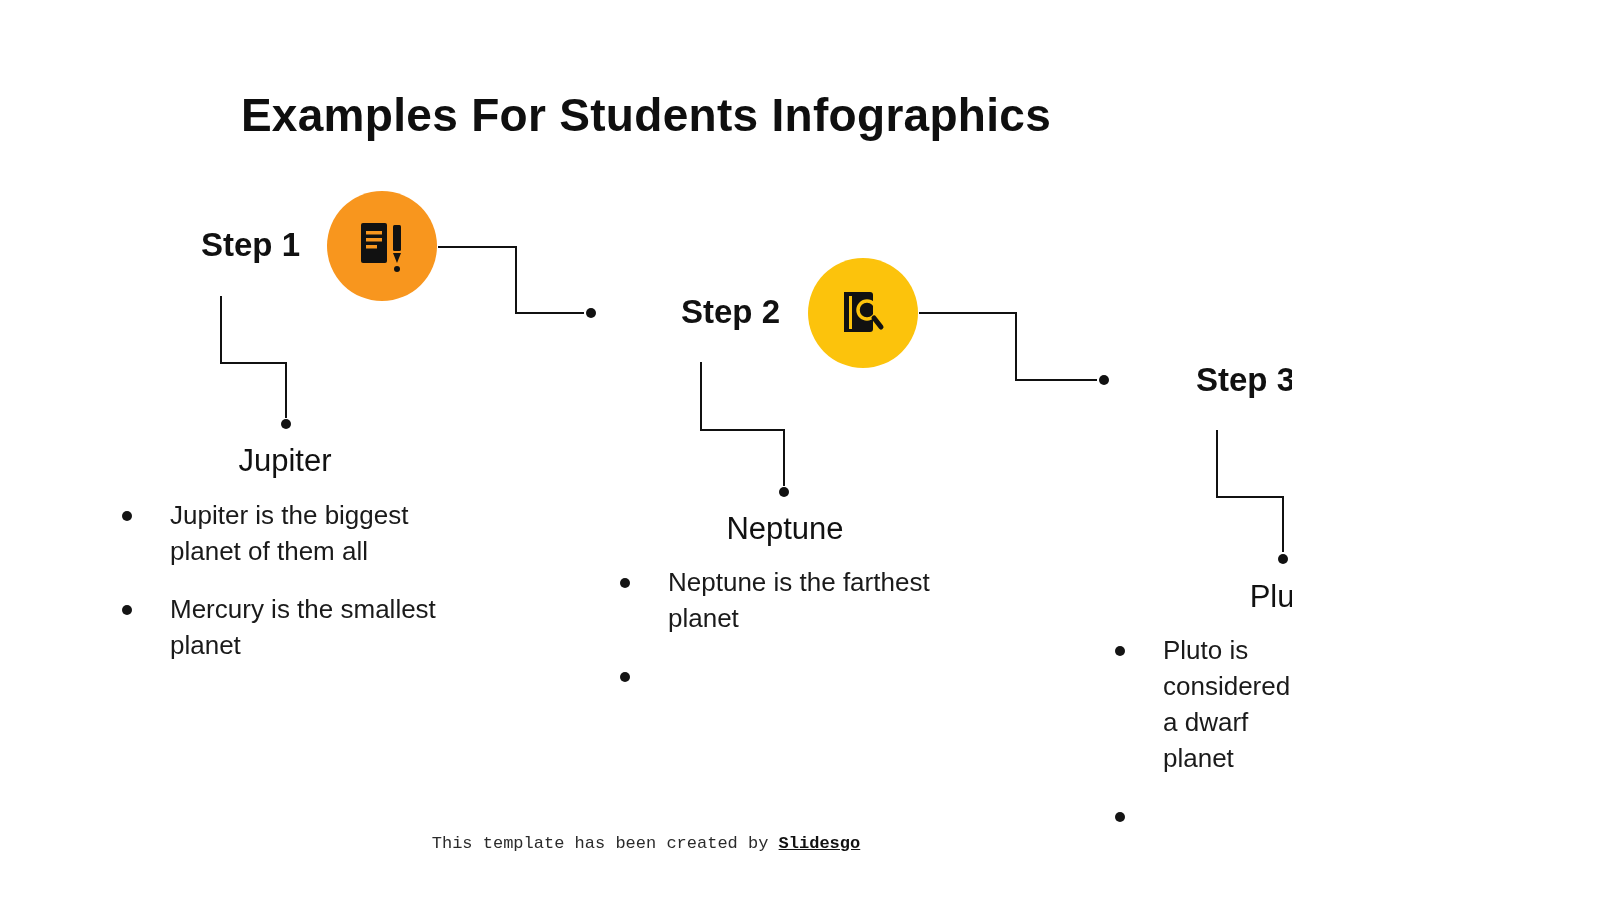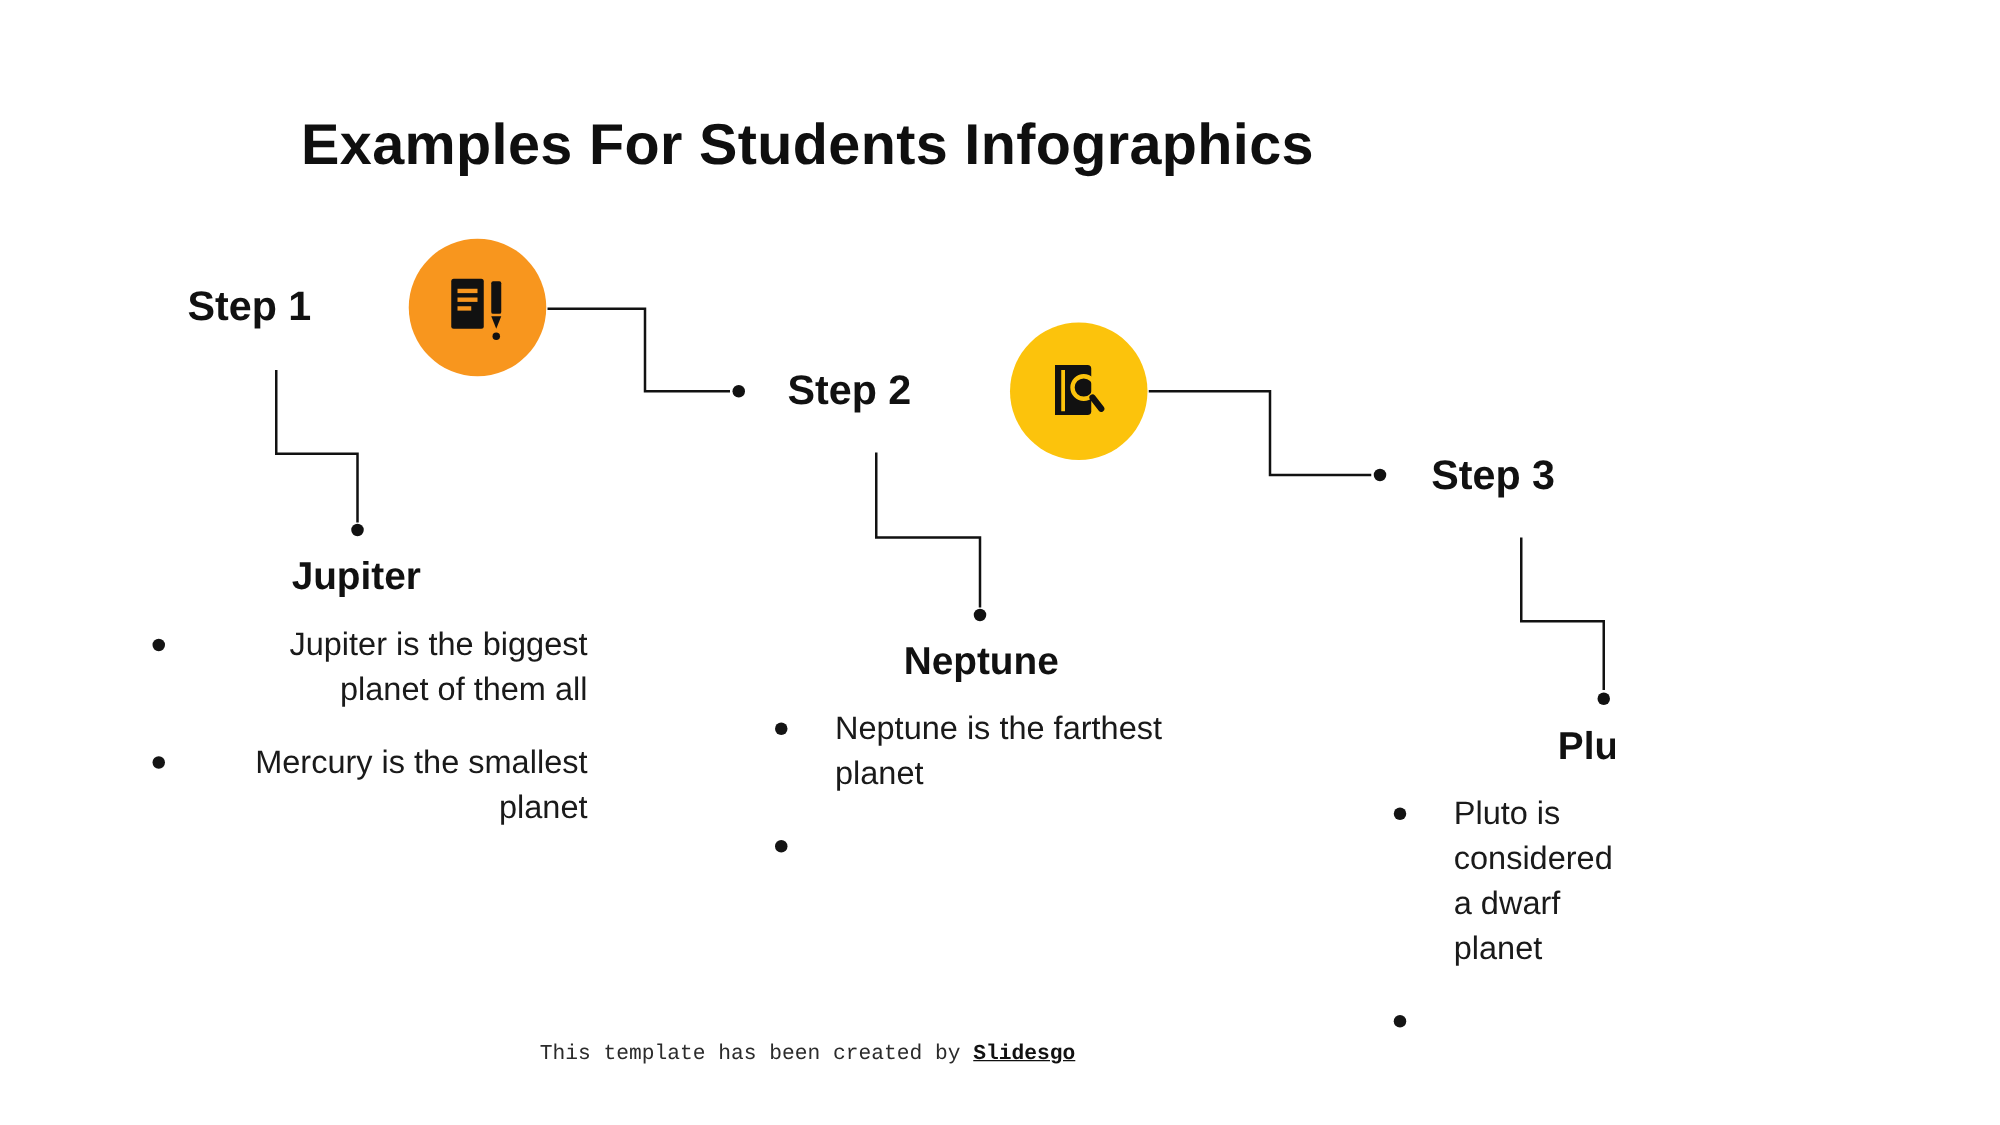--- a/index.html
+++ b/index.html
@@ -8,46 +8,46 @@
     position:relative; width:1292px; height:900px; background:#ffffff;
     font-family:"Liberation Sans","DejaVu Sans",sans-serif; color:#141414;
     overflow:hidden;
   }
   .title {
     position:absolute; top:88px; left:0; width:100%;
     text-align:center; font-size:46px; font-weight:800;
     letter-spacing:0.3px; color:#0f0f0f;
   }
   .connectors { position:absolute; inset:0; pointer-events:none; }
-  .step-label { position:absolute; font-size:33px; font-weight:700; text-align:left; color:#111; }
+  .step-label { position:absolute; font-size:33px; font-weight:700; text-align:right; color:#111; }
   .s1-label { left:150px; top:226px; width:150px; }
   .s2-label { left:630px; top:293px; width:150px; }
   .s3-label { left:1145px; top:361px; width:150px; }
   .icon-circle {
     position:absolute; width:110px; height:110px; border-radius:50%;
     display:flex; align-items:center; justify-content:center;
   }
   .s1-circle { left:327px; top:191px; }
   .s2-circle { left:808px; top:258px; }
   .s3-circle { left:1322px; top:326px; }
-  .step-heading { position:absolute; font-size:31px; font-weight:700; text-align:center; color:#111; }
+  .step-heading { position:absolute; font-size:31px; font-weight:400; text-align:center; color:#111; }
   .s1-heading { left:115px; top:443px; width:340px; }
   .s2-heading { left:615px; top:511px; width:340px;text-align:center; }
   .s3-heading { left:1115px; top:579px; width:340px; }
   .bullets { position:absolute; }
   .s1-bullets { left:112px; top:497px; }
   .s2-bullets { left:610px; top:564px; }
   .s3-bullets { left:1105px; top:632px; }
   .bullet { display:flex; align-items:flex-start; margin-bottom:22px; }
   .bullet-dot {
     width:10px; height:10px; border-radius:50%; background:#141414;
     margin:14px 0 0 10px; flex:none;
   }
   .bullet-text { font-size:26px; line-height:36px; margin-left:38px; color:#1a1a1a; }
-  .s1-bullets .bullet-text { max-width:300px;text-align:right; }
+  .s1-bullets .bullet-text { max-width:300px; }
   .s2-bullets .bullet-text { max-width:320px; }
   .s3-bullets .bullet-text { max-width:292px; }
   .footer {
     position:absolute; top:834px; left:0; width:100%;
     text-align:center; font-size:17px; color:#2b2b2b;font-family:Liberation Mono, monospace;
   }
   .footer a { font-weight:700; text-decoration:underline; color:#111; cursor:pointer; }
 </style>
 </head>
 <body>

